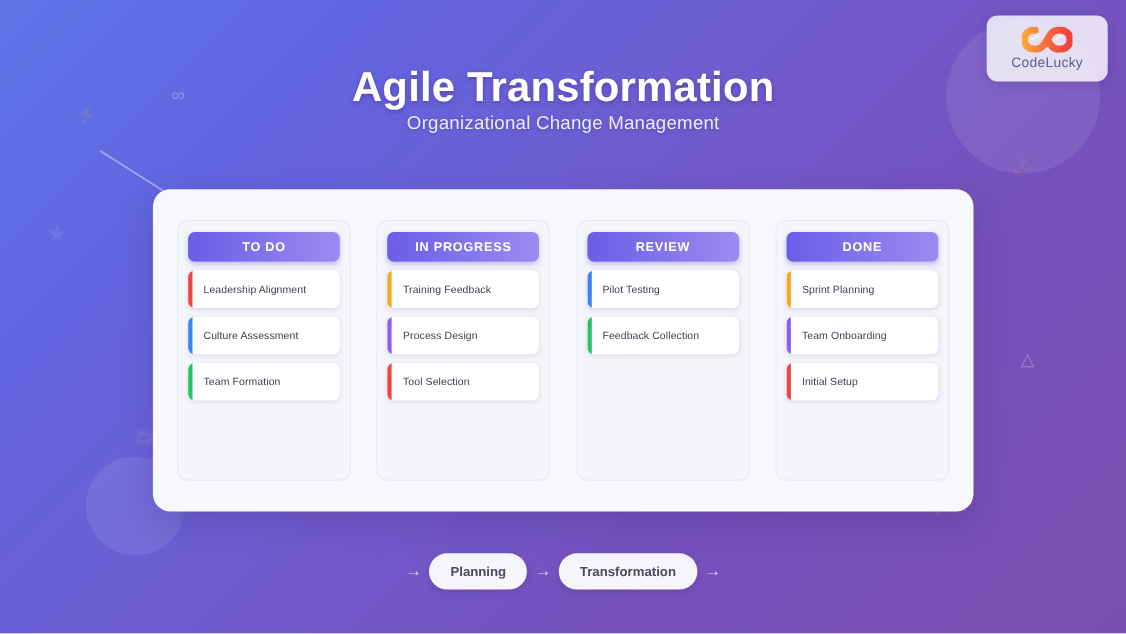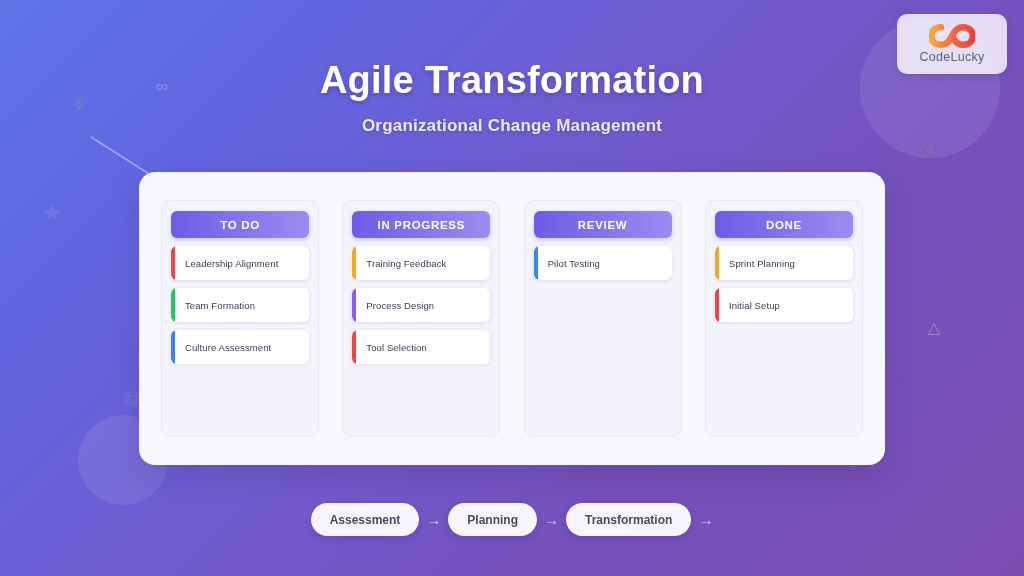--- a/index.html
+++ b/index.html
@@ -80,23 +80,22 @@
   
   #header { position:absolute; left:0; top:59px; width:1024px; text-align:center; }
   #page-title {
     font-size:38px;
     font-weight:bold;
     color:#ffffff;
     letter-spacing:.2px;
     text-shadow:0 2px 5px rgba(40,16,80,0.30);
   }
   #page-subtitle {
-    margin-top:14px;
     font-size:17px;
-    font-weight:bold;
+    font-weight:normal;
     color:#eceaff;
     letter-spacing:.2px;
     text-shadow:0 1px 3px rgba(40,16,80,0.25);
   }
 
   
   #board {
     position:absolute;
     left:139px; top:172px;
     width:746px; height:293px;
@@ -234,26 +233,26 @@
 
   <div id="board">
       <div class="column">
         <div class="col-header">TO DO</div>
         <div class="cards">
           <div class="card">
             <span class="accent" style="background: rgb(239, 68, 68);"></span>
             <span class="card-title">Leadership Alignment</span>
           </div>
           <div class="card">
+            <span class="accent" style="background: rgb(59, 130, 246);"></span>
+            <span class="card-title">Culture Assessment</span>
+          </div>
+          <div class="card">
             <span class="accent" style="background: rgb(34, 197, 94);"></span>
             <span class="card-title">Team Formation</span>
-          </div>
-          <div class="card">
-            <span class="accent" style="background: rgb(59, 130, 246);"></span>
-            <span class="card-title">Culture Assessment</span>
           </div>
         </div>
       </div>
       <div class="column">
         <div class="col-header">IN PROGRESS</div>
         <div class="cards">
           <div class="card">
             <span class="accent" style="background: rgb(245, 166, 35);"></span>
             <span class="card-title">Training Feedback</span>
           </div>
@@ -267,39 +266,46 @@
           </div>
         </div>
       </div>
       <div class="column">
         <div class="col-header">REVIEW</div>
         <div class="cards">
           <div class="card">
             <span class="accent" style="background: rgb(59, 130, 246);"></span>
             <span class="card-title">Pilot Testing</span>
           </div>
+          <div class="card">
+            <span class="accent" style="background: rgb(34, 197, 94);"></span>
+            <span class="card-title">Feedback Collection</span>
+          </div>
         </div>
       </div>
       <div class="column">
         <div class="col-header">DONE</div>
         <div class="cards">
           <div class="card">
             <span class="accent" style="background: rgb(245, 166, 35);"></span>
             <span class="card-title">Sprint Planning</span>
           </div>
           <div class="card">
+            <span class="accent" style="background: rgb(139, 92, 246);"></span>
+            <span class="card-title">Team Onboarding</span>
+          </div>
+          <div class="card">
             <span class="accent" style="background: rgb(239, 68, 68);"></span>
             <span class="card-title">Initial Setup</span>
           </div>
         </div>
       </div>
     </div>
 
   <div id="pipeline">
-      <div class="pipe-step">Assessment</div>
       <span class="pipe-arrow">→</span>
       <div class="pipe-step">Planning</div>
       <span class="pipe-arrow">→</span>
       <div class="pipe-step">Transformation</div>
       <span class="pipe-arrow">→</span>
     </div>
 
 </div>
 
 </body></html>

